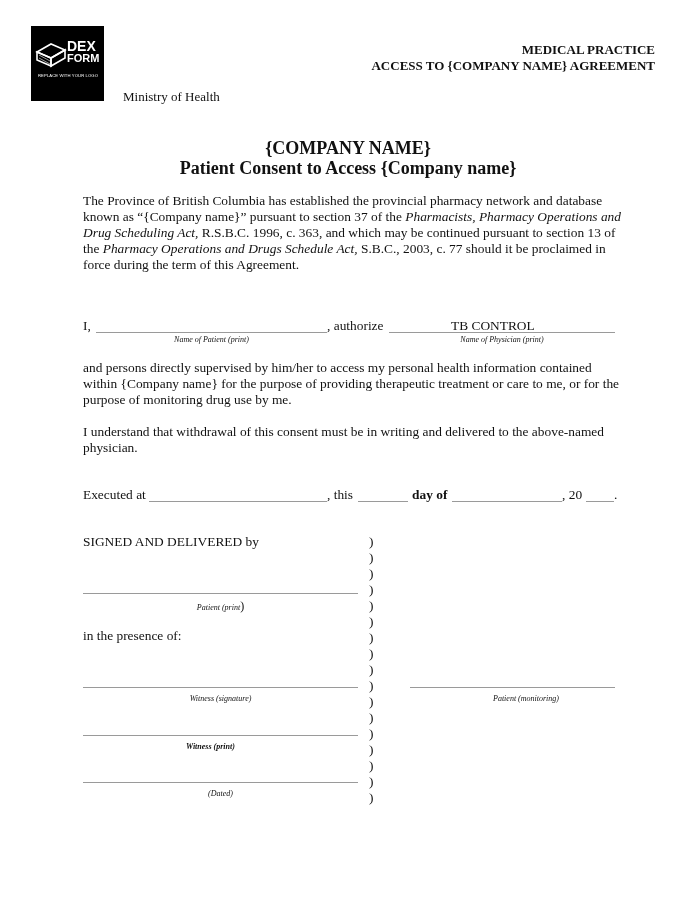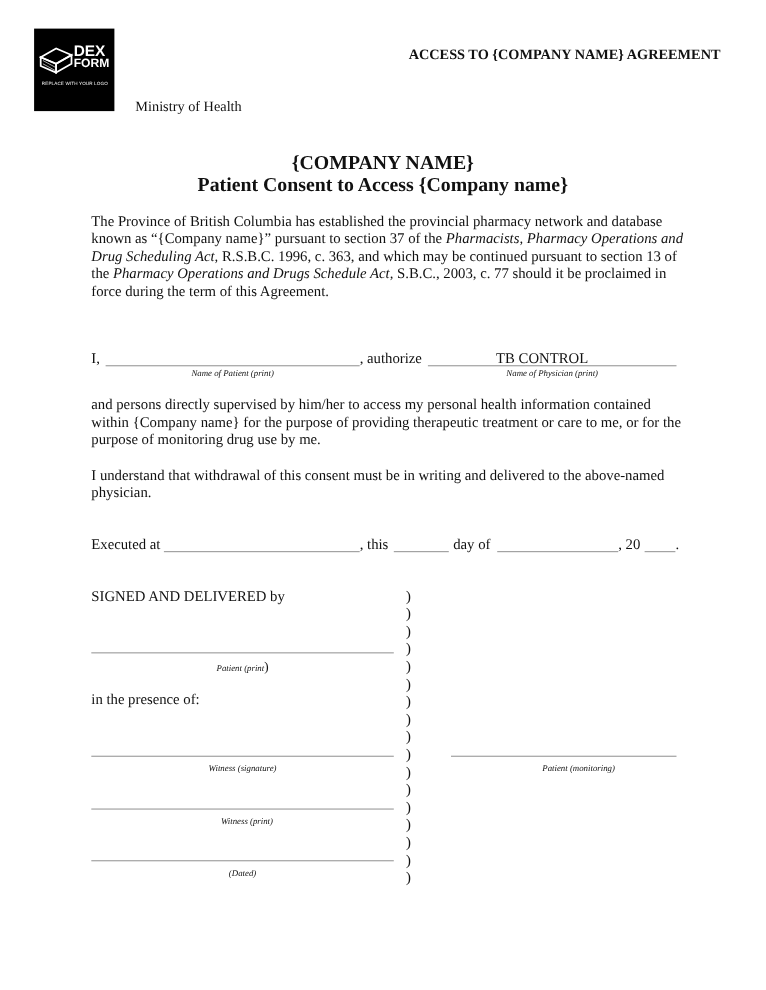--- a/index.html
+++ b/index.html
@@ -37,20 +37,21 @@
     <polygon points="16,18 30,10 30,18 16,26" fill="none" stroke="#fff" stroke-width="1.6"></polygon>
     <line x1="4" y1="15" x2="15" y2="21" stroke="#fff" stroke-width="0.6"></line>
     <line x1="4" y1="18" x2="15" y2="24" stroke="#fff" stroke-width="0.6"></line>
   </svg>
   <div class="dex">DEX</div>
   <div class="form">FORM</div>
   <div class="tag">REPLACE WITH YOUR LOGO</div>
 </div>
 
 <div class="abs hdr-right">
+  <div>MEDICAL PRACTICE</div>
   <div>ACCESS TO {COMPANY NAME} AGREEMENT</div>
 </div>
 <div class="abs ministry">Ministry of Health</div>
 
 <div class="abs title t1">{COMPANY NAME}</div>
 <div class="abs title t2">Patient Consent to Access {Company name}</div>
 
 <div class="abs para" style="top:193px;">
   <span>The Province of British Columbia has established the provincial pharmacy network and database known as “{Company name}” pursuant to section 37 of the </span><i>Pharmacists, Pharmacy Operations and Drug Scheduling Act,</i><span> R.S.B.C. 1996, c. 363, and which may be continued pursuant to section 13 of the </span><i>Pharmacy Operations and Drugs Schedule Act,</i><span> S.B.C., 2003, c. 77 should it be proclaimed in force during the term of this Agreement.</span>
 </div>
@@ -63,38 +64,38 @@
 <div class="caption" style="left:96px; top:335px; width:231px;">Name of Patient (print)</div>
 <div class="caption" style="left:389px; top:335px; width:226px;">Name of Physician (print)</div>
 
 <div class="abs para" style="top:360px;">and persons directly supervised by him/her to access my personal health information contained within {Company name} for the purpose of providing therapeutic treatment or care to me, or for the purpose of monitoring drug use by me.</div>
 <div class="abs para" style="top:424px;">I understand that withdrawal of this consent must be in writing and delivered to the above-named physician.</div>
 
 <div class="txt" style="left:83px; top:487px;">Executed at</div>
 <div class="line" style="left:149px; top:501px; width:178px;"></div>
 <div class="txt" style="left:327px; top:487px;">, this</div>
 <div class="line" style="left:358px; top:501px; width:50px;"></div>
-<div class="txt" style="left:412px; top:487px;">day of</div>
+<div class="txt" style="left:412px; top:487px;font-weight:bold;">day of</div>
 <div class="line" style="left:452px; top:501px; width:110px;"></div>
 <div class="txt" style="left:562px; top:487px;">, 20</div>
 <div class="line" style="left:586px; top:501px; width:28px;"></div>
 <div class="txt" style="left:614px; top:487px;">.</div>
 
 <div class="txt" style="left:83px; top:534px;">SIGNED AND DELIVERED by</div>
 <div class="line" style="left:83px; top:593px; width:275px;"></div>
 <div class="caption" style="left:83px; top:599px; width:275px;"><span>Patient (print</span><span style="font-style:normal;font-size:12px;">)</span></div>
 <div class="txt" style="left:83px; top:628px;">in the presence of:</div>
 
 <div class="line" style="left:83px; top:687px; width:275px;"></div>
 <div class="caption" style="left:83px; top:694px; width:275px;">Witness (signature)</div>
 <div class="line" style="left:410px; top:687px; width:205px;"></div>
 <div class="caption" style="left:410px; top:694px; width:232px;">Patient (monitoring)</div>
 
 <div class="line" style="left:83px; top:735px; width:275px;"></div>
-<div class="caption" style="left:87px; top:742px; width:275px;">Witness (print)</div>
+<div class="caption" style="left:73px; top:742px; width:275px;font-weight:bold;">Witness (print)</div>
 
 <div class="line" style="left:83px; top:782px; width:275px;"></div>
 <div class="caption" style="left:83px; top:789px; width:275px;">(Dated)</div>
 
 <div class="paren" style="top:534px;">
   <div>)</div>
   <div>)</div>
   <div>)</div>
   <div>)</div>
   <div>)</div>

